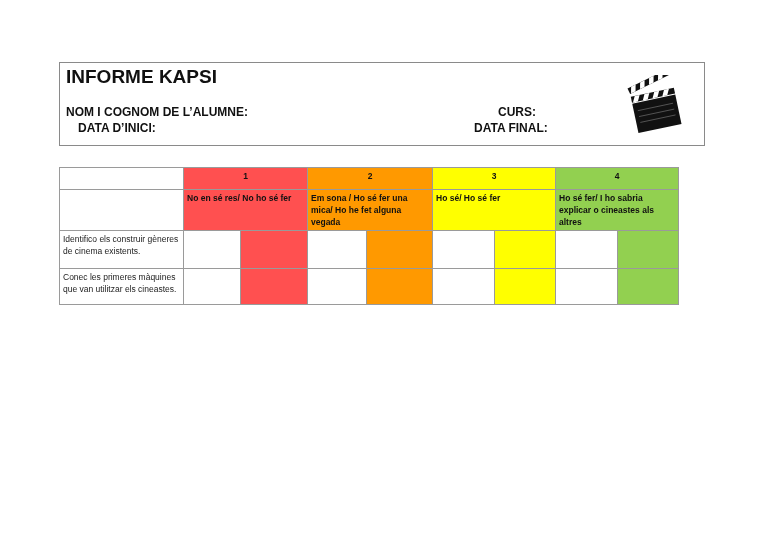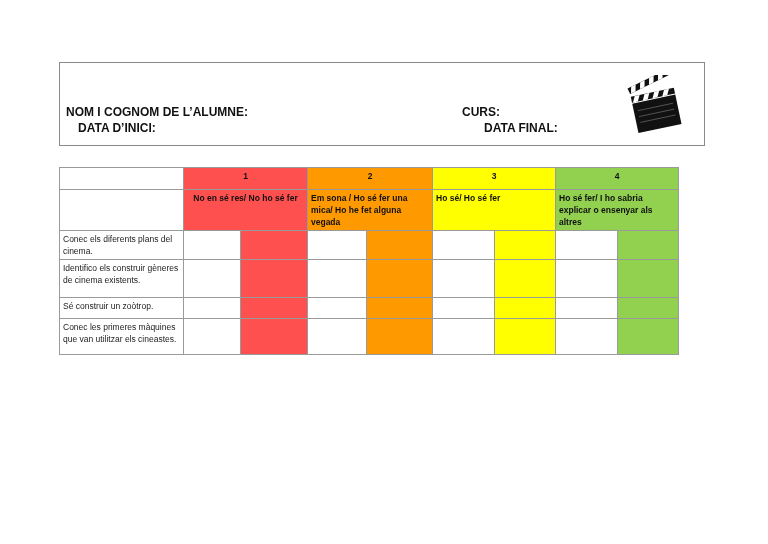--- a/index.html
+++ b/index.html
@@ -3,36 +3,37 @@
 <meta charset="utf-8">
 <style>
   html, body { margin:0; padding:0; background:#ffffff; }
   body { width:768px; height:544px; position:relative; overflow:hidden; font-family:"Liberation Sans", sans-serif; color:#111; }
   .header-box { position:absolute; left:59px; top:62px; width:646px; height:84px; border:1px solid #8a8a8a; box-sizing:border-box; }
   .title { position:absolute; left:6px; top:3px; font-size:19px; font-weight:bold; letter-spacing:0px; }
   .field { position:absolute; font-size:12px; font-weight:bold; }
   .clapper { position:absolute; left:565px; top:12px; width:60px; height:60px; }
   table.rubric { position:absolute; left:59px; top:167px; border-collapse:collapse; table-layout:fixed; }
   table.rubric td { border:1px solid #9a9a9a; padding:2px 3px; vertical-align:top; font-size:8.5px; line-height:12px; box-sizing:border-box; overflow:hidden; }
-  .c-red { background:#ff5050;text-align:center; }
+  .c-red { background:#ff5050; }
   .c-orange { background:#ff9900; }
   .c-yellow { background:#ffff00; }
   .c-green { background:#92d050; }
   .hnum { text-align:center; font-weight:bold; font-size:8.5px; }
   .hdesc { font-weight:bold; font-size:8.5px; }
   .lbl { font-size:8.5px; color:#222; }
 </style>
 </head>
 <body>
 
 <div class="header-box">
+  <div class="title">INFORME KAPSI</div>
   <div class="field" style="left:6px; top:42px;">NOM I COGNOM DE L’ALUMNE:</div>
   <div class="field" style="left:18px; top:58px;">DATA D’INICI:</div>
-  <div class="field" style="left:402px; top:42px;">CURS:</div>
-  <div class="field" style="left:424px; top:58px;">DATA FINAL:</div>
+  <div class="field" style="left:438px; top:42px;">CURS:</div>
+  <div class="field" style="left:414px; top:58px;">DATA FINAL:</div>
   <svg class="clapper" viewBox="0 0 60 60">
     <g transform="rotate(-12 30 30)">
       <rect x="8" y="24" width="44" height="30" fill="#111"></rect>
       <line x1="12" y1="32" x2="48" y2="32" stroke="#777" stroke-width="0.6"></line>
       <line x1="12" y1="38" x2="48" y2="38" stroke="#777" stroke-width="0.6"></line>
       <line x1="12" y1="44" x2="48" y2="44" stroke="#777" stroke-width="0.6"></line>
       <rect x="8" y="17" width="44" height="6" fill="#111"></rect>
       <polygon points="12,17 17,17 14,23 9,23" fill="#fff"></polygon>
       <polygon points="22,17 27,17 24,23 19,23" fill="#fff"></polygon>
       <polygon points="32,17 37,17 34,23 29,23" fill="#fff"></polygon>
@@ -66,46 +67,24 @@
     <td colspan="2" class="c-red hnum">1</td>
     <td colspan="2" class="c-orange hnum">2</td>
     <td colspan="2" class="c-yellow hnum">3</td>
     <td colspan="2" class="c-green hnum">4</td>
   </tr>
   <tr style="height:40px">
     <td></td>
     <td colspan="2" class="c-red hdesc">No en sé res/ No ho sé fer</td>
     <td colspan="2" class="c-orange hdesc">Em sona / Ho sé fer una mica/ Ho he fet alguna vegada</td>
     <td colspan="2" class="c-yellow hdesc">Ho sé/ Ho sé fer</td>
-    <td colspan="2" class="c-green hdesc">Ho sé fer/ I ho sabria explicar o ensenyar als altres</td>
-  </tr>
-  <tr style="height:25px">
-    <td class="lbl">Conec els diferents plans del cinema.</td>
-    <td></td>
-        <td class="c-red"></td>
-    <td></td>
-        <td class="c-orange"></td>
-    <td></td>
-        <td class="c-yellow"></td>
-    <td></td>
-        <td class="c-green"></td>
+    <td colspan="2" class="c-green hdesc">Ho sé fer/ I ho sabria explicar o cineastes als altres</td>
   </tr>
   <tr style="height:38px">
     <td class="lbl">Identifico els construir gèneres de cinema existents.</td>
-    <td></td>
-        <td class="c-red"></td>
-    <td></td>
-        <td class="c-orange"></td>
-    <td></td>
-        <td class="c-yellow"></td>
-    <td></td>
-        <td class="c-green"></td>
-  </tr>
-  <tr style="height:21px">
-    <td class="lbl">Sé construir un zoòtrop.</td>
     <td></td>
         <td class="c-red"></td>
     <td></td>
         <td class="c-orange"></td>
     <td></td>
         <td class="c-yellow"></td>
     <td></td>
         <td class="c-green"></td>
   </tr>
   <tr style="height:36px">

